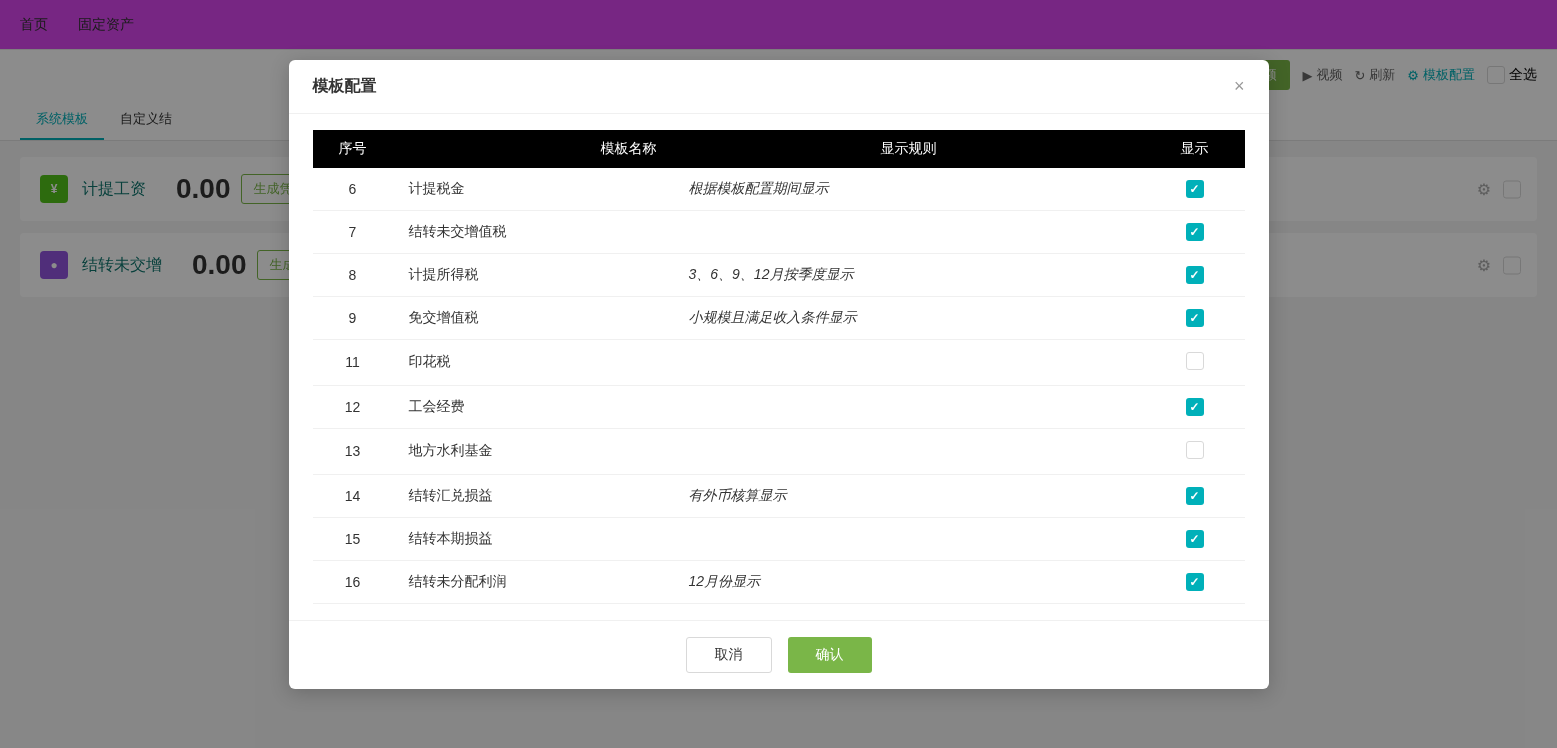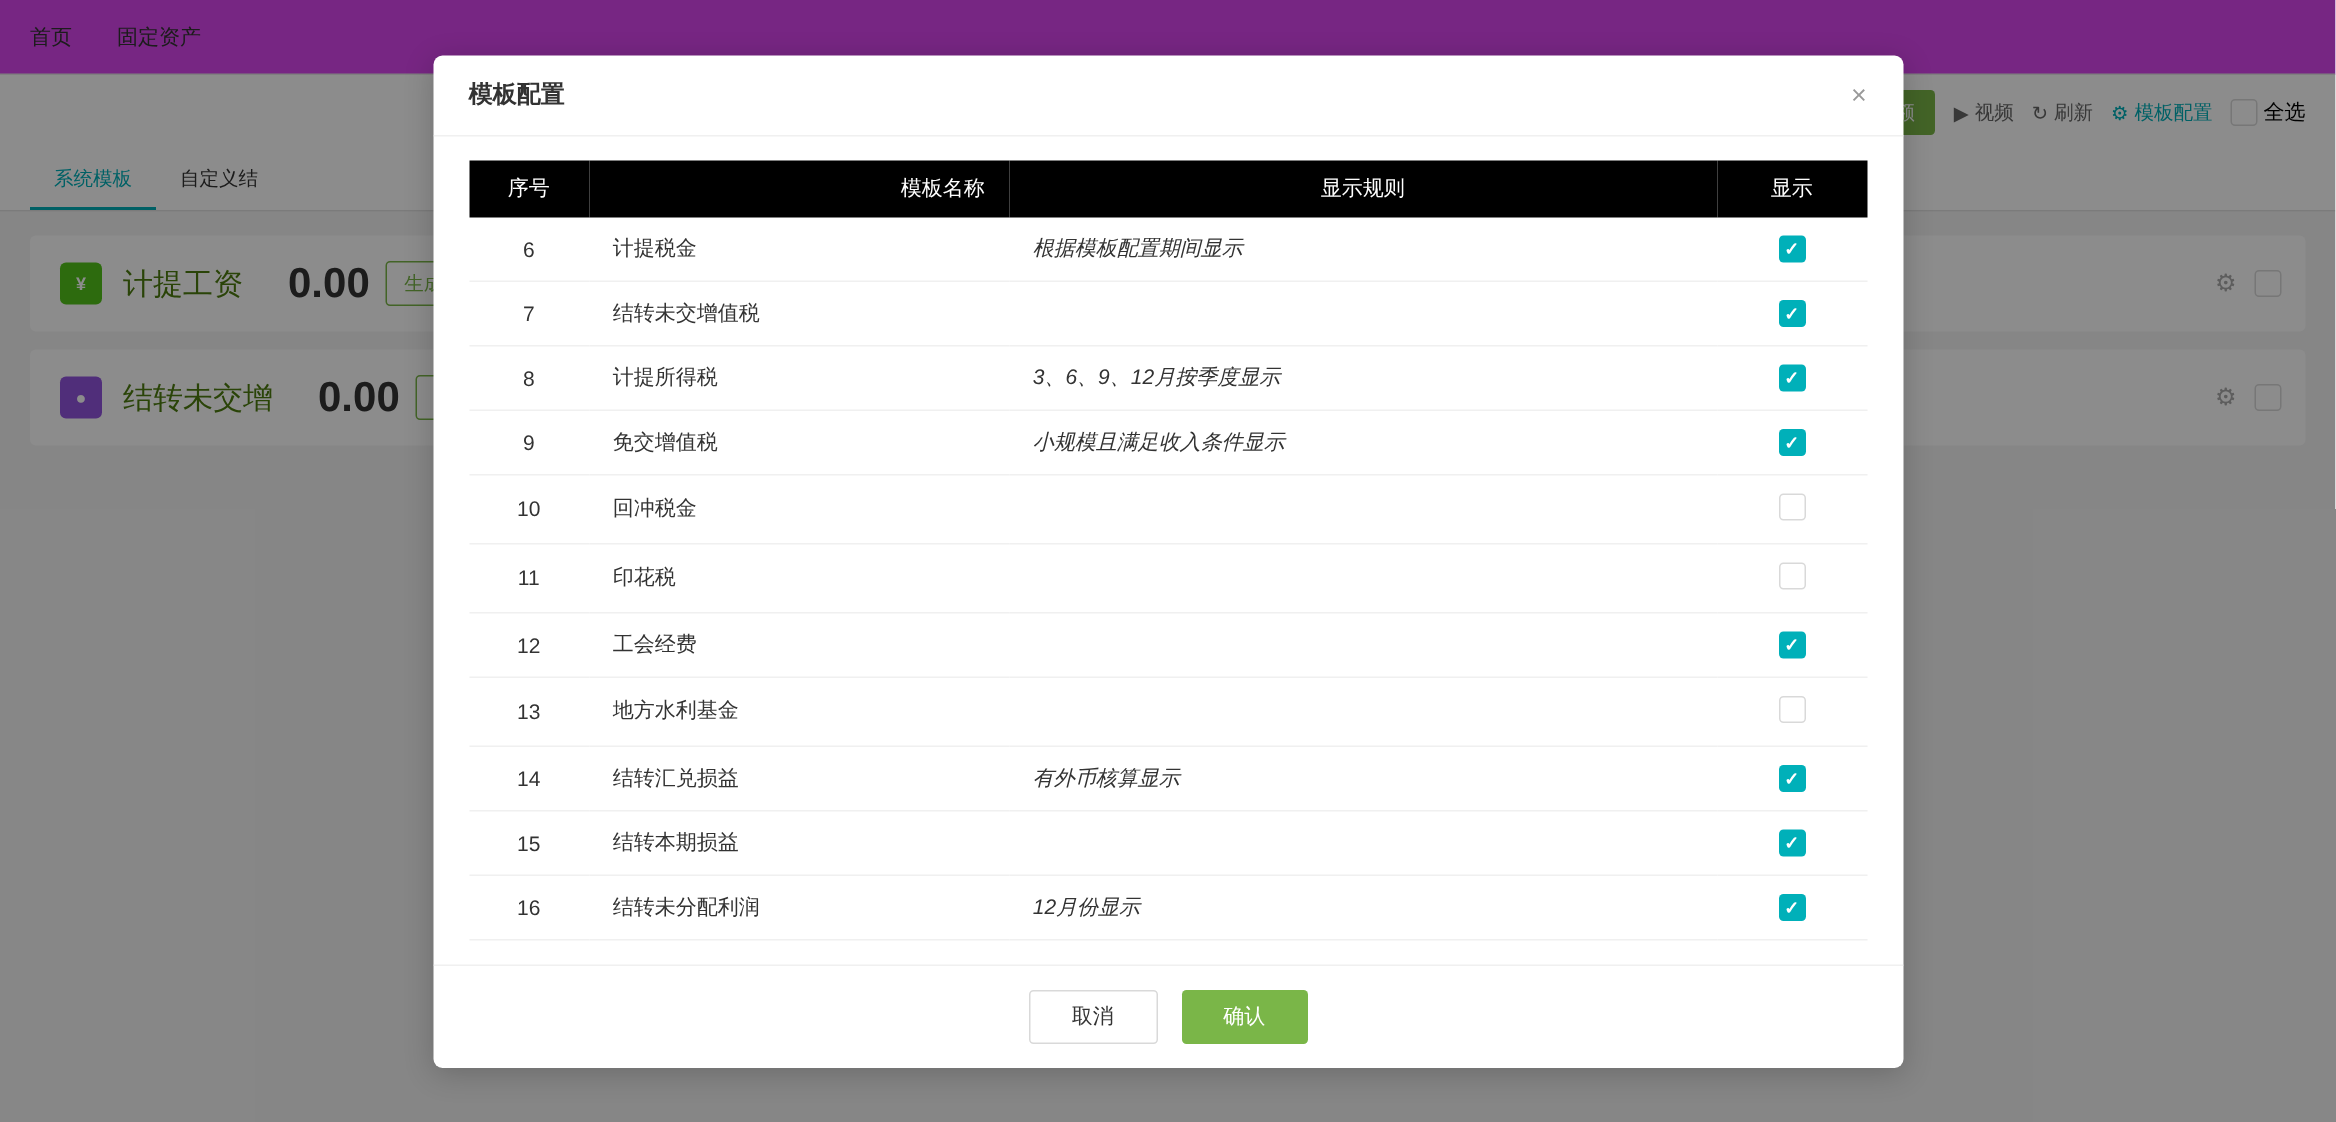--- a/index.html
+++ b/index.html
@@ -121,21 +121,21 @@
       border-radius: 4px;
       display: flex;
       align-items: center;
       justify-content: center;
       color: #fff;
       font-size: 12px;
       font-weight: bold;
     }
     .card-icon.green { background: #52c41a; }
     .card-icon.purple { background: #9254de; }
-    .card-title { font-size: 20px; color: #4d7c0f; margin-left: 4px; }
+    .card-title { font-size: 16px; color: #0f766e; margin-left: 4px; }
     .card-amount { font-size: 28px; font-weight: bold; color: #333; margin-left: 20px; }
     .card-actions {
       position: absolute;
       right: 16px;
       top: 50%;
       transform: translateY(-50%);
       display: flex;
       align-items: center;
       gap: 12px;
     }
@@ -414,26 +414,20 @@
               <td>3、6、9、12月按季度显示</td>
               <td style="text-align: center;"><span class="cb-checked"></span></td>
             </tr>
             <tr>
               <td>9</td>
               <td>免交增值税</td>
               <td>小规模且满足收入条件显示</td>
               <td style="text-align: center;"><span class="cb-checked"></span></td>
             </tr>
             <tr>
-              <td>10</td>
-              <td>回冲税金</td>
-              <td></td>
-              <td style="text-align: center;"><span class="cb-unchecked"></span></td>
-            </tr>
-            <tr>
               <td>11</td>
               <td>印花税</td>
               <td></td>
               <td style="text-align: center;"><span class="cb-unchecked"></span></td>
             </tr>
             <tr>
               <td>12</td>
               <td>工会经费</td>
               <td></td>
               <td style="text-align: center;"><span class="cb-checked"></span></td>

